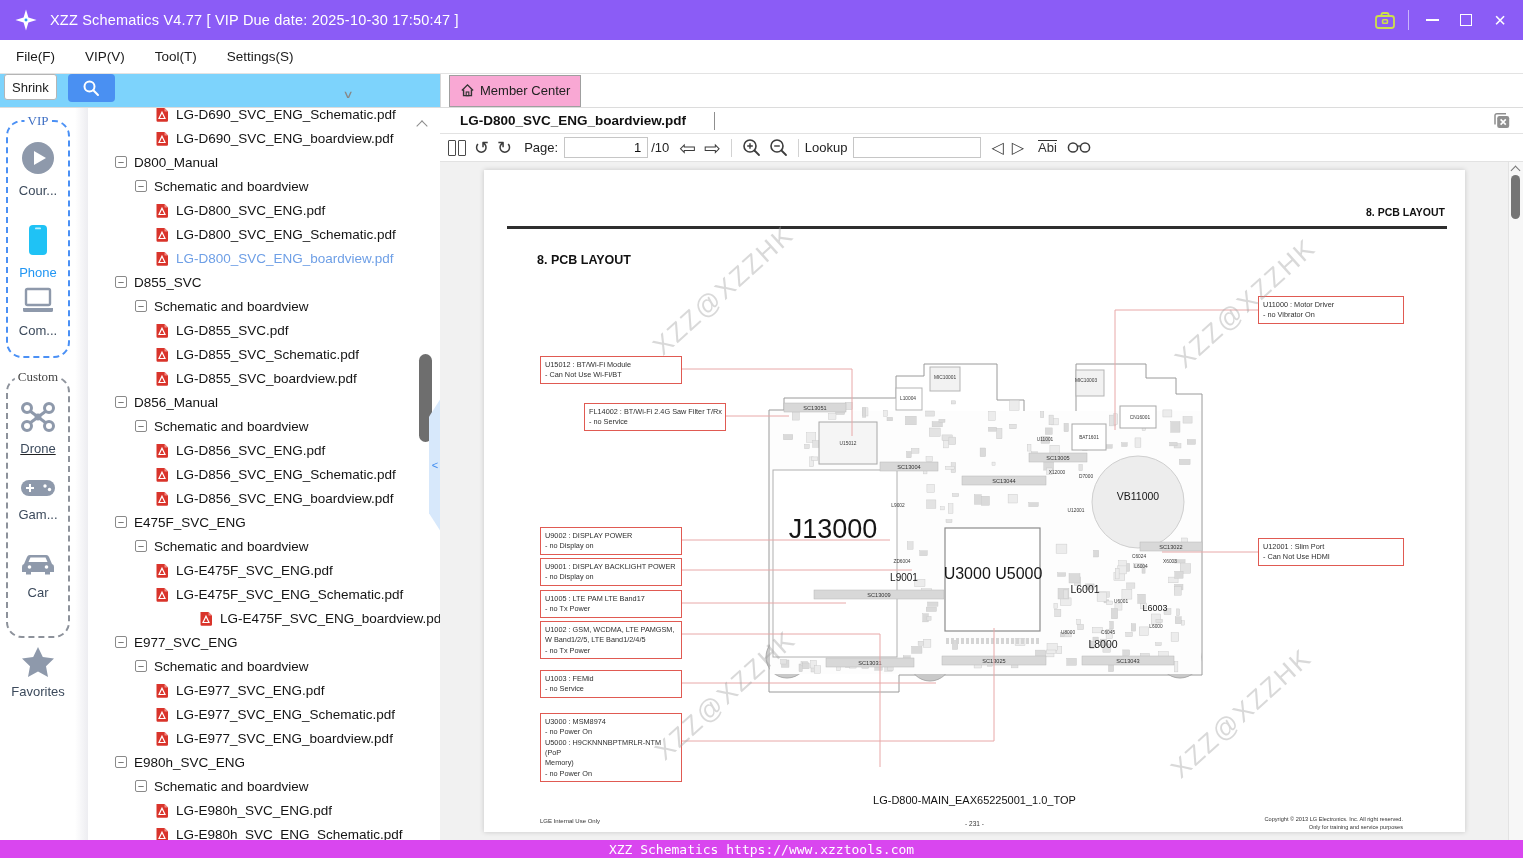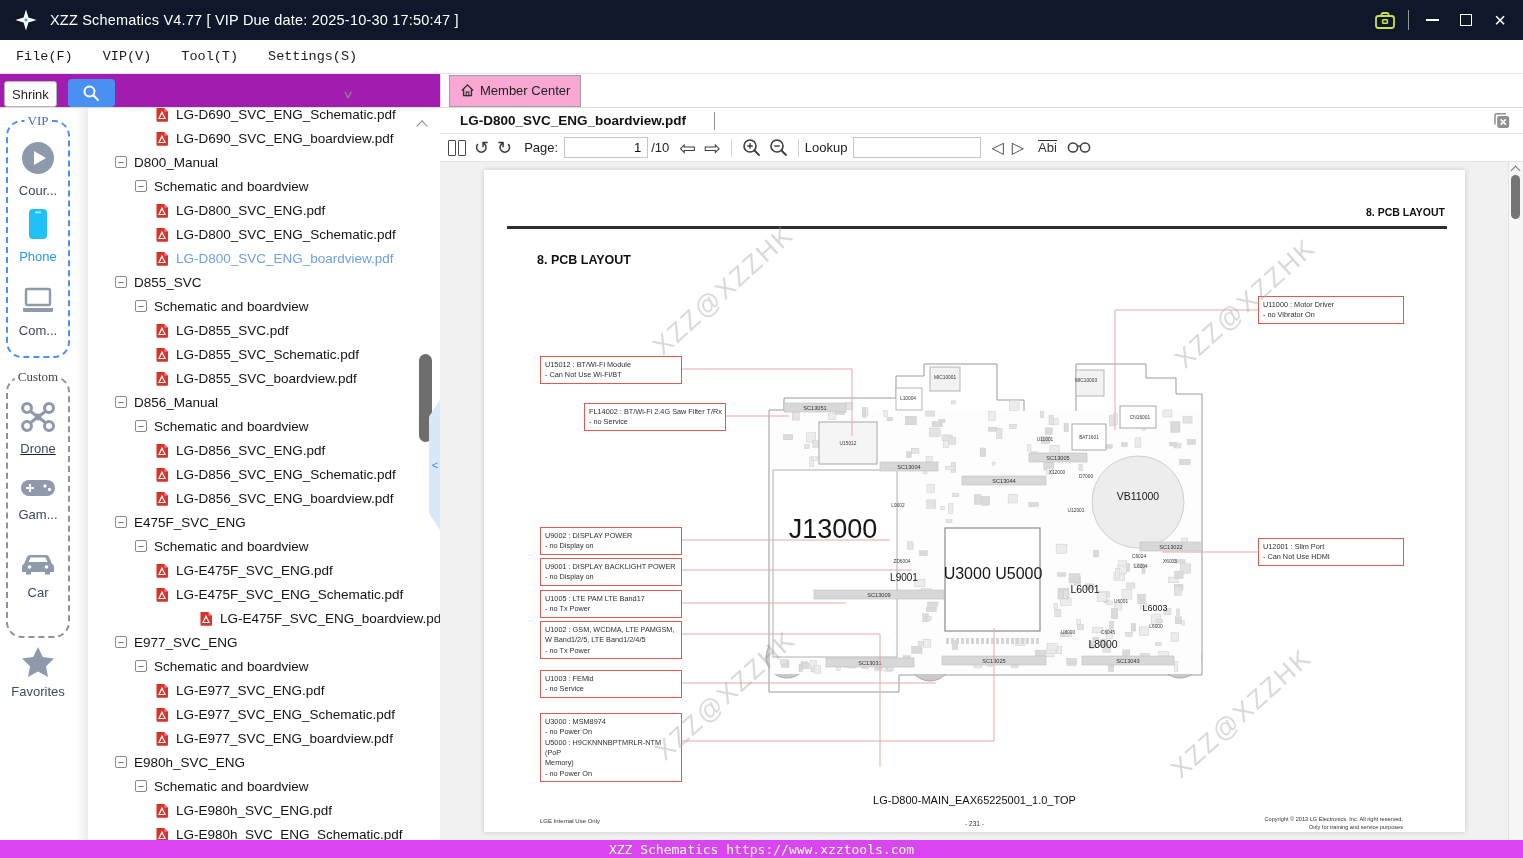--- a/index.html
+++ b/index.html
@@ -1,39 +1,39 @@
 <!DOCTYPE html>
 <html><head>
 <meta charset="utf-8">
 <style>
   html,body{margin:0;padding:0;background:#dfe3e8;}
   *{box-sizing:border-box;}
   #app{position:relative;width:1523px;height:858px;background:#fff;overflow:hidden;
        font-family:"Liberation Sans",sans-serif;color:#222;}
 
   
-  #titlebar{position:absolute;left:0;top:0;width:1523px;height:40px;background:#0f172a;
+  #titlebar{position:absolute;left:0;top:0;width:1523px;height:40px;background:#8b5cf6;
             display:flex;align-items:center;color:#fff;}
   #titlebar .app-icon{margin:0 12px 0 14px;display:flex;}
   #titlebar .title-text{font-size:14.5px;letter-spacing:.2px;}
   #titlebar .spacer{flex:1;}
   .tb-btn{width:34px;height:40px;display:flex;align-items:center;justify-content:center;cursor:default;}
   .tb-divider{width:1px;height:20px;background:rgba(255,255,255,.55);margin:0 6px;}
   .min-glyph{width:13px;height:2px;background:#fff;}
   .max-glyph{width:12px;height:12px;border:1.7px solid #fff;}
   .close-glyph{font-size:20px;line-height:20px;color:#fff;font-weight:400;}
 
   
   #menubar{position:absolute;left:0;top:40px;width:1523px;height:34px;background:#fff;
-           border-bottom:1px solid #e3e3e3;display:flex;align-items:center;padding-left:16px;font-family:Liberation Mono, monospace;}
+           border-bottom:1px solid #e3e3e3;display:flex;align-items:center;padding-left:16px;}
   .menu-item{font-size:13.5px;color:#1a1a1a;margin-right:30px;cursor:default;}
 
   
-  #searchrow{position:absolute;left:0;top:74px;width:440px;height:34px;background:#a21caf;
-             border-bottom:1px solid #dcdcdc;display:flex;align-items:flex-end;}
+  #searchrow{position:absolute;left:0;top:74px;width:440px;height:34px;background:#7dd3fc;
+             border-bottom:1px solid #dcdcdc;display:flex;align-items:flex-start;}
   #shrink-btn{margin-left:4px;height:26px;padding:0 7px;border:1px solid #b5b5b5;border-radius:3px;
               background:#fff;font-size:13px;display:flex;align-items:center;}
   #model-search{margin-left:6px;width:300px;height:26px;border:1px solid #c7c7c7;border-radius:3px;
                 font-size:13px;padding:0 22px 0 8px;color:#333;font-family:"Liberation Sans",sans-serif;}
   #model-search::placeholder{color:#9a9a9a;}
   #search-chevron{position:absolute;left:344px;top:88px;font-size:11px;color:#888;transform:scaleX(1.4);}
   #search-btn{margin-left:11px;width:47px;height:28px;background:#4a90f2;border-radius:4px;
               display:flex;align-items:center;justify-content:center;}
   #topright-row{position:absolute;left:440px;top:74px;width:1083px;height:34px;background:#fff;
                 border-bottom:1px solid #dcdcdc;border-left:1px solid #d8d8d8;display:flex;align-items:center;}
@@ -187,21 +187,21 @@
   <div id="sidebar">
     <div class="side-group" id="vip-group" style="top:12px;height:238px;">
       <div class="group-label">VIP</div>
     <div class="side-item" style="position: absolute; left: 0px; width: 100%; top: 18px;">
           <span><svg width="36" height="36" viewBox="0 0 36 36">
               <circle cx="18" cy="18" r="16" fill="#8e99ab"></circle>
               <path d="M14 11 L26 18 L14 25 Z" fill="#fff"></path>
             </svg></span>
           <span class="lbl">Cour...</span>
         </div>
-        <div class="side-item active" style="position: absolute; left: 0px; width: 100%; top: 84px;">
+        <div class="side-item active" style="position: absolute; left: 0px; width: 100%; top: 100px;">
           <span><svg width="32" height="36" viewBox="0 0 32 36">
               <rect x="7" y="3" width="18" height="30" rx="4" fill="#1fc2f5"></rect>
               <rect x="13" y="5.5" width="6" height="1.8" rx="0.9" fill="#bdeffd"></rect>
             </svg></span>
           <span class="lbl">Phone</span>
         </div>
         <div class="side-item" style="position: absolute; left: 0px; width: 100%; top: 162px;">
           <span><svg width="38" height="32" viewBox="0 0 38 32">
               <rect x="7" y="5" width="24" height="16" rx="1.5" fill="none" stroke="#8e99ab" stroke-width="2.4"></rect>
               <path d="M4 24 h30 v2.5 a1.5 1.5 0 0 1 -1.5 1.5 h-27 a1.5 1.5 0 0 1 -1.5 -1.5 Z" fill="#8e99ab"></path>

